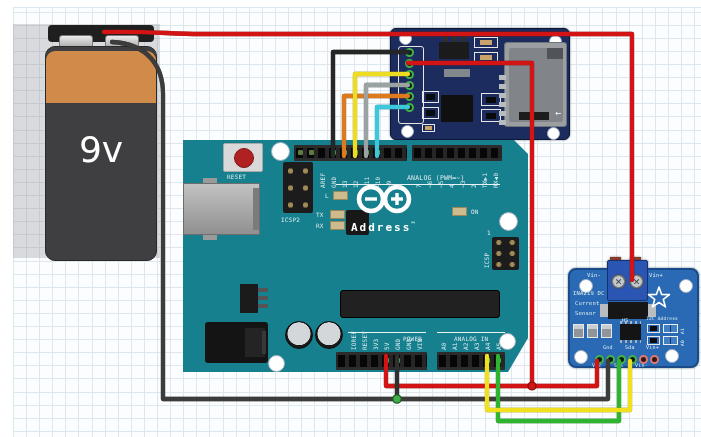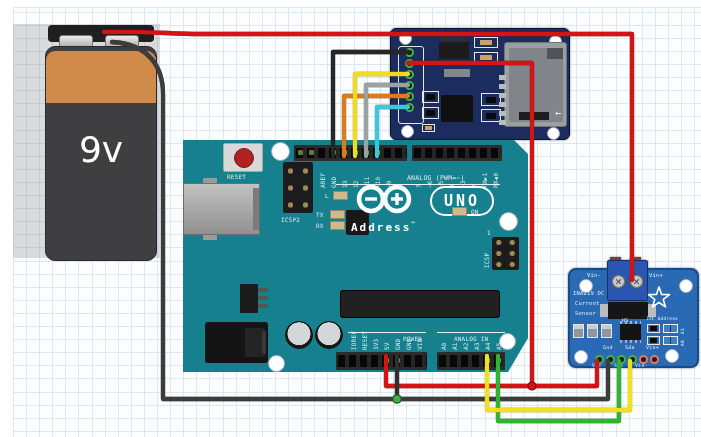--- a/index.html
+++ b/index.html
@@ -109,23 +109,20 @@
     <div class="abs" style="left:147px;top:81px;width:15px;height:9px;background:#cdbb8e;border:1px solid #98885f;"></div>
     <div class="abs" style="left:163px;top:70px;width:23px;height:25px;background:#181818;border-radius:2px;"></div>
 
     <svg class="abs" style="left:169px;top:42px;" width="66" height="35" viewBox="0 0 66 35">
       <circle cx="19" cy="17" r="12" fill="none" stroke="#fff" stroke-width="4.5"></circle>
       <circle cx="45" cy="17" r="12" fill="none" stroke="#fff" stroke-width="4.5"></circle>
       <line x1="13" y1="17" x2="25" y2="17" stroke="#fff" stroke-width="3.4"></line>
       <line x1="39" y1="17" x2="51" y2="17" stroke="#fff" stroke-width="3.4"></line>
       <line x1="45" y1="11" x2="45" y2="23" stroke="#fff" stroke-width="3.4"></line>
     </svg>
-    <div class="abs" style="left:247px;top:46px;width:64px;height:30px;border:2.5px solid #fff;border-radius:16px;color:#fff;font:bold 15px 'DejaVu Sans Mono',monospace;letter-spacing:3px;text-align:center;line-height:26px;">
-      <span>UNO</span>
-    </div>
     <div class="abs" style="left:168px;top:80px;color:#fff;font:bold 11px 'DejaVu Sans Mono',monospace;letter-spacing:2px;">
       <span>Address</span><sup style="font-size:6px;">™</sup>
     </div>
     <span class="sl" style="left:224px;top:34px;font-size:6.5px;">ANALOG (PWM=~)</span>
     <div class="abs" style="left:153px;top:44px;width:164px;height:1.4px;background:#e9f3f3;"></div>
 
     <div class="abs" style="left:269px;top:67px;width:15px;height:9px;background:#cdbb8e;border:1px solid #98885f;"></div>
     <span class="sl" style="left:288px;top:68px;">ON</span>
     <div class="hole" style="left:316px;top:72px;width:19px;height:19px;"></div>
 

